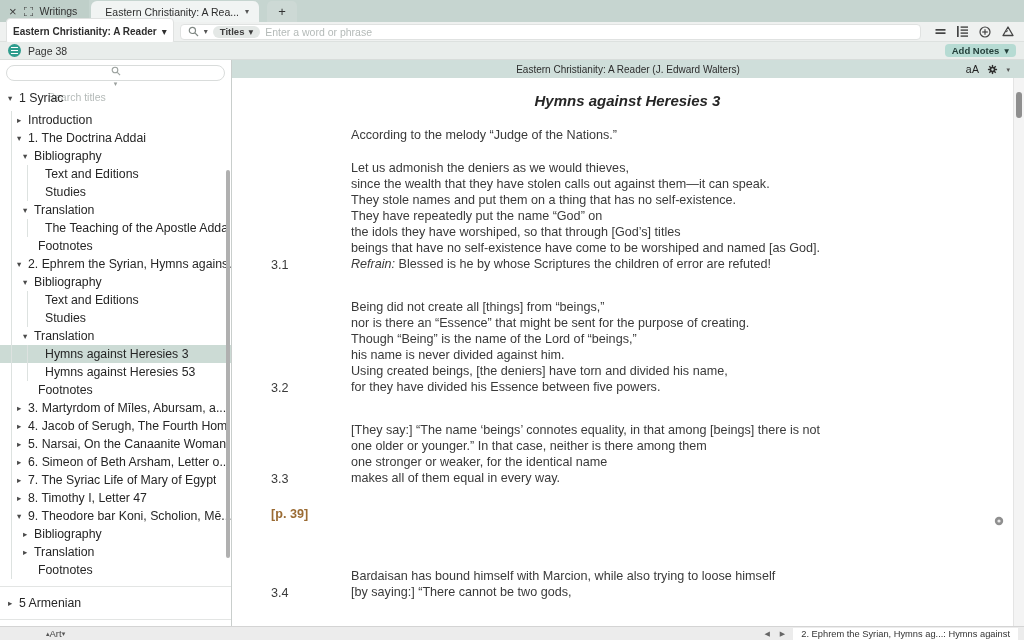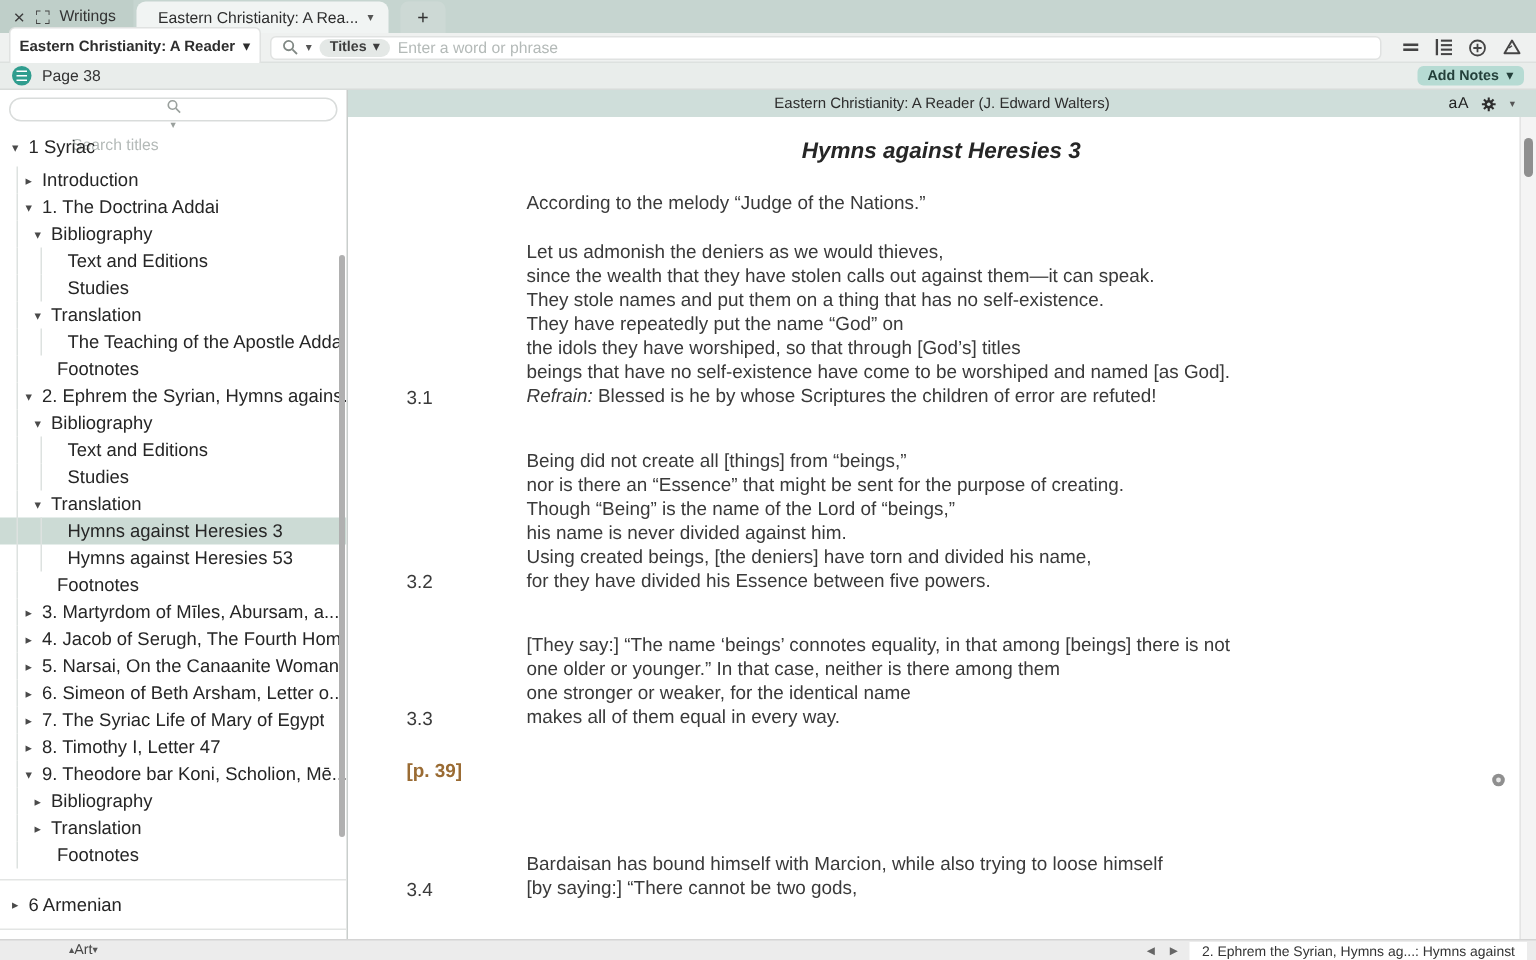--- a/index.html
+++ b/index.html
@@ -320,21 +320,21 @@
             <span class="lab">Translation</span>
           </div>
           <div class="tree-row" style="padding-left: 27px;">
             <span class="guide" style="left: 11px;"></span>
             <span class="caret"></span>
             <span class="lab">Footnotes</span>
           </div>
           <div class="tree-divider"></div>
           <div class="tree-row" style="padding-left: 8px;">
             <span class="caret">▸</span>
-            <span class="lab">6 Armenian</span>
+            <span class="lab">5 Armenian</span>
           </div>
           <div class="tree-divider"></div>
         </div>
       <div class="sb-thumb"></div>
     </div>
 
     <div class="content">
       <div class="content-header">
         <span class="ch-title">Eastern Christianity: A Reader (J. Edward Walters)</span>
         <span class="ch-icons">

